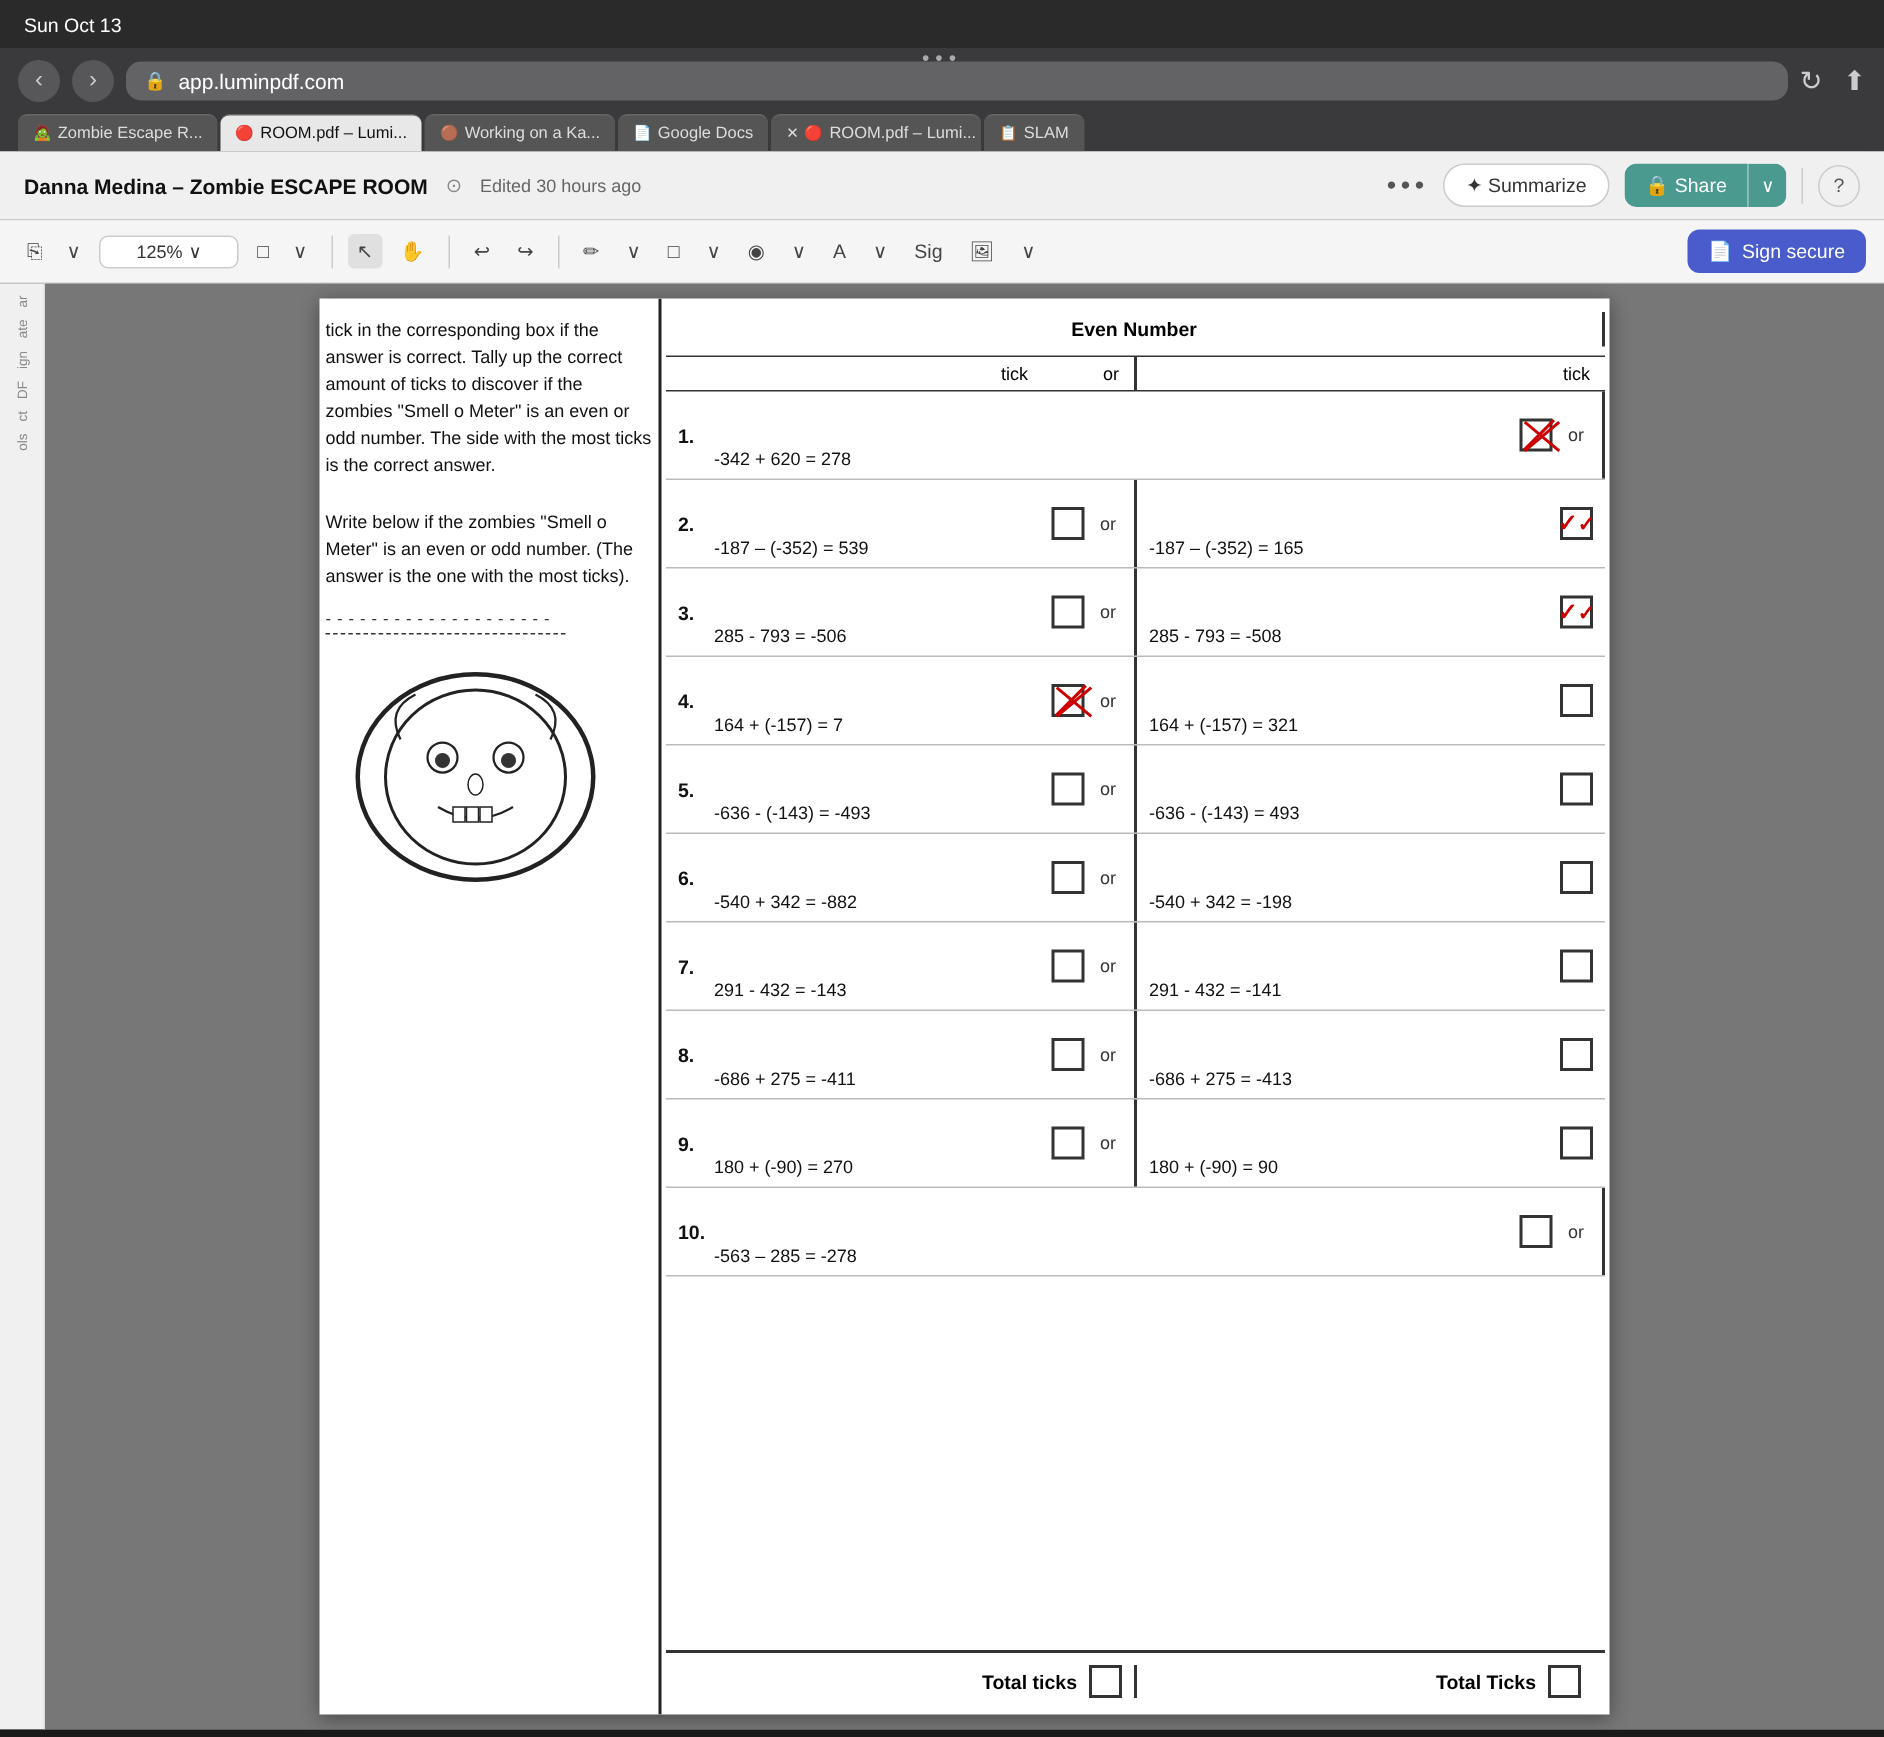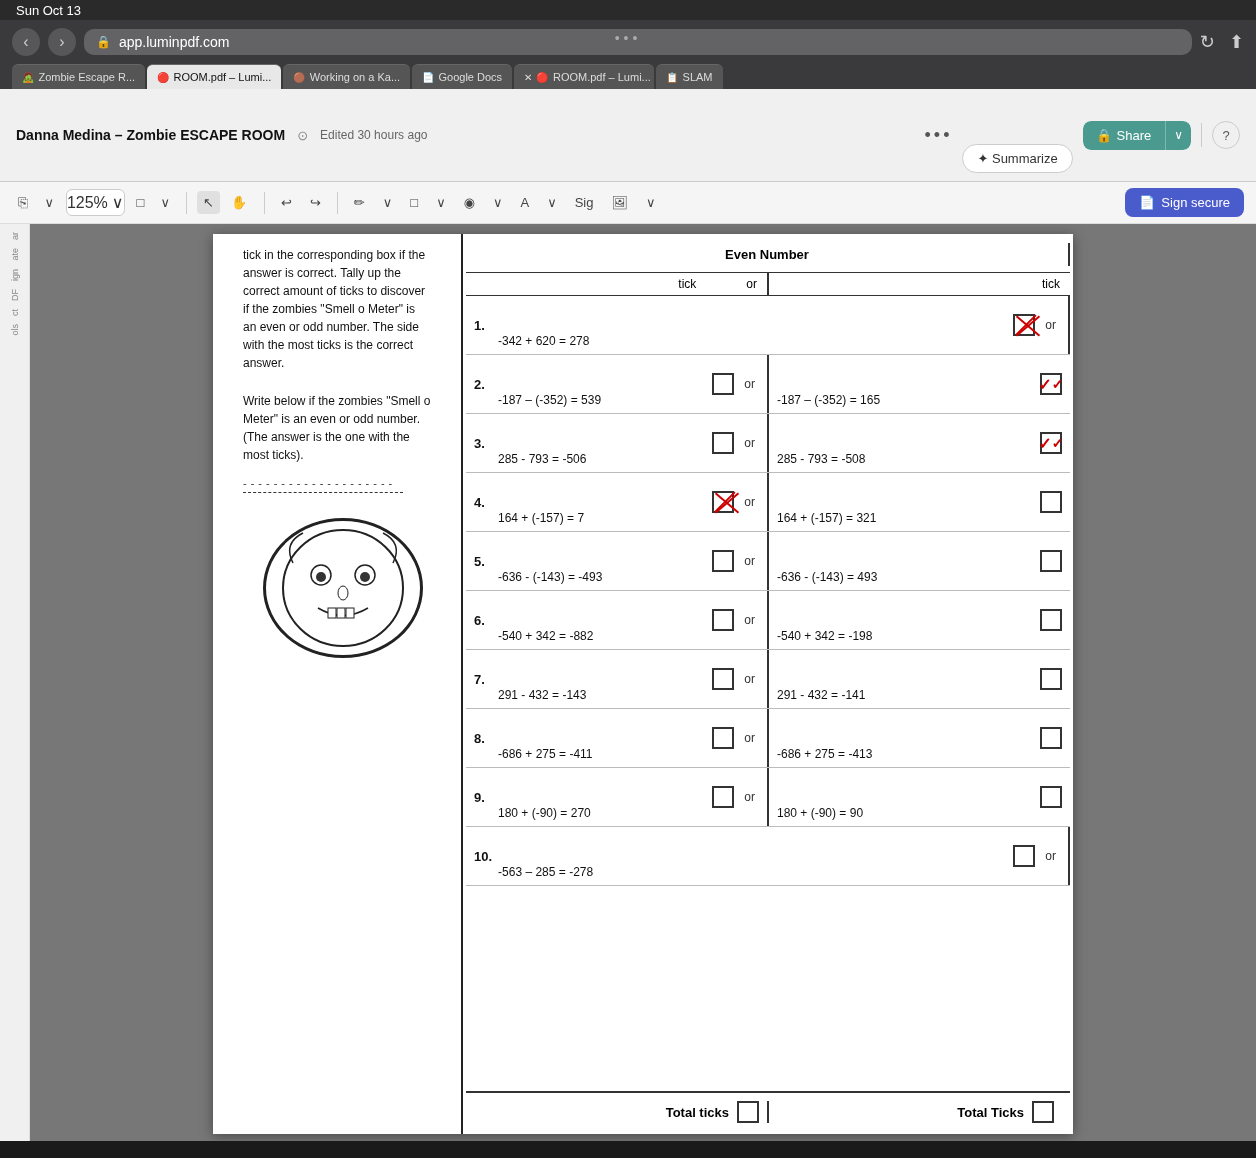--- a/index.html
+++ b/index.html
@@ -6,21 +6,21 @@
     body { background: #1a1a1a; font-family: -apple-system, BlinkMacSystemFont, 'Helvetica Neue', sans-serif; overflow: hidden; }
 
     
     .status-bar {
       background: #2a2a2a;
       color: #fff;
       font-size: 13px;
       padding: 4px 16px;
       display: flex;
       align-items: center;
-      height: 20px;
+      height: 32px;
     }
 
     
     .browser-chrome {
       background: #3a3a3c;
       padding: 8px 12px 0;
     }
 
     .browser-toolbar {
       display: flex;
@@ -144,21 +144,20 @@
       background: #fff;
       border: 1px solid #ccc;
       border-radius: 20px;
       padding: 6px 14px;
       font-size: 13px;
       cursor: pointer;
       display: flex;
       align-items: center;
       gap: 6px;
       color: #333;
-      margin-top: 47px;
     }
 
     .share-btn {
       background: #4a9a8f;
       border: none;
       border-radius: 8px 0 0 8px;
       padding: 7px 14px;
       font-size: 13px;
       color: #fff;
       cursor: pointer;
@@ -225,22 +224,22 @@
       cursor: pointer;
       display: flex;
       align-items: center;
       gap: 3px;
     }
 
     .zoom-display {
       background: #fff;
       border: 1px solid #ccc;
       border-radius: 6px;
-      padding: 3px 0;
-      font-size: 16px;
+      padding: 3px 24px;
+      font-size: 12px;
       color: #333;
       display: flex;
       align-items: center;
       gap: 4px;
     }
 
     .sign-secure-btn {
       background: #4a5bcc;
       color: #fff;
       border: none;
@@ -296,22 +295,22 @@
       background: #fff;
       width: 860px;
       min-height: 900px;
       box-shadow: 0 2px 12px rgba(0,0,0,0.4);
       display: flex;
       overflow: hidden;
     }
 
     
     .pdf-left-panel {
-      width: 250px;
-      padding: 12px 30px;
+      width: 228px;
+      padding: 12px 4px;
       border-right: 2px solid #222;
       font-size: 12px;
       line-height: 1.5;
       color: #111;
     }
 
     .pdf-left-panel p {
       margin-bottom: 10px;
     }
 

